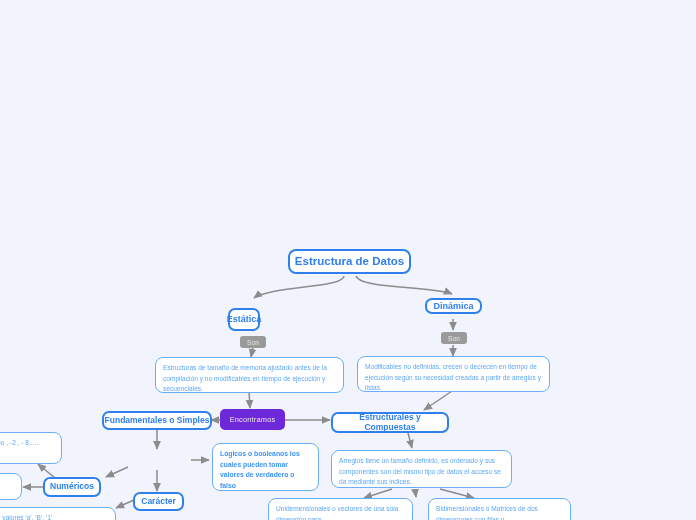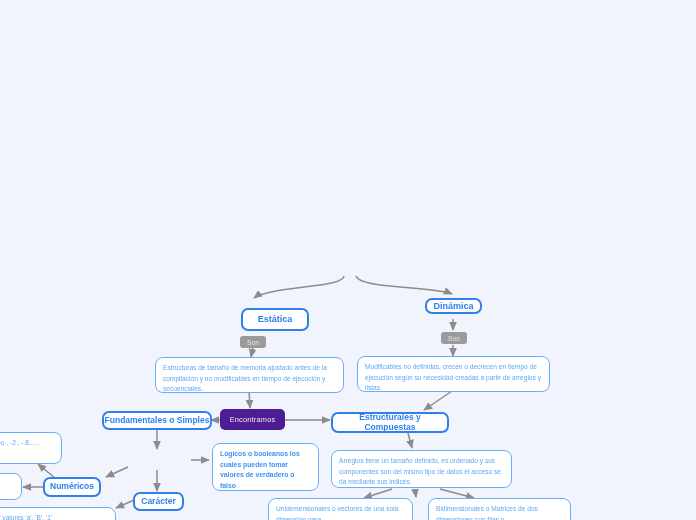--- a/index.html
+++ b/index.html
@@ -34,21 +34,21 @@
 
   
   .pill{
     position:absolute;box-sizing:border-box;
     background:#9a9a9a;border-radius:3px;
     color:#e9e9e9;font-size:6.5px;font-weight:normal;
     display:flex;align-items:center;justify-content:center;
     letter-spacing:.2px;
   }
   .pill.dark{
-    background:#4c1d95;color:#f0ece4;border-radius:5px;
+    background:#6d28d9;color:#f0ece4;border-radius:5px;
     font-size:7.4px;padding:0 6px;
   }
 </style>
 </head>
 <body>
 
 <div id="canvas">
 
   <svg class="edges" viewBox="0 0 696 520" xmlns="http://www.w3.org/2000/svg">
     <defs>
@@ -93,22 +93,25 @@
       <path d="M408,433 L412,448"></path>
 
       <path d="M392,489 L364,498"></path>
 
       <path d="M440,489 L474,498"></path>
 
       <path d="M415,489 L416,497"></path>
     </g>
   </svg>
 
+  <div class="node title" style="left:288px;top:249px;width:123px;height:25px;">
+    <span>Estructura de Datos</span>
+  </div>
 
-  <div class="node lvl2" style="left:228px;top:308px;width:68px;height:23px;margin-left:13px;">
+  <div class="node lvl2" style="left:228px;top:308px;width:32px;height:23px;">
     <span>Estática</span>
   </div>
 
   <div class="node lvl2" style="left:425px;top:298px;width:57px;height:16px;">
     <span>Dinámica</span>
   </div>
 
   <div class="pill" style="left:240px;top:336px;width:26px;height:12px;">
     <span>Son</span>
   </div>

